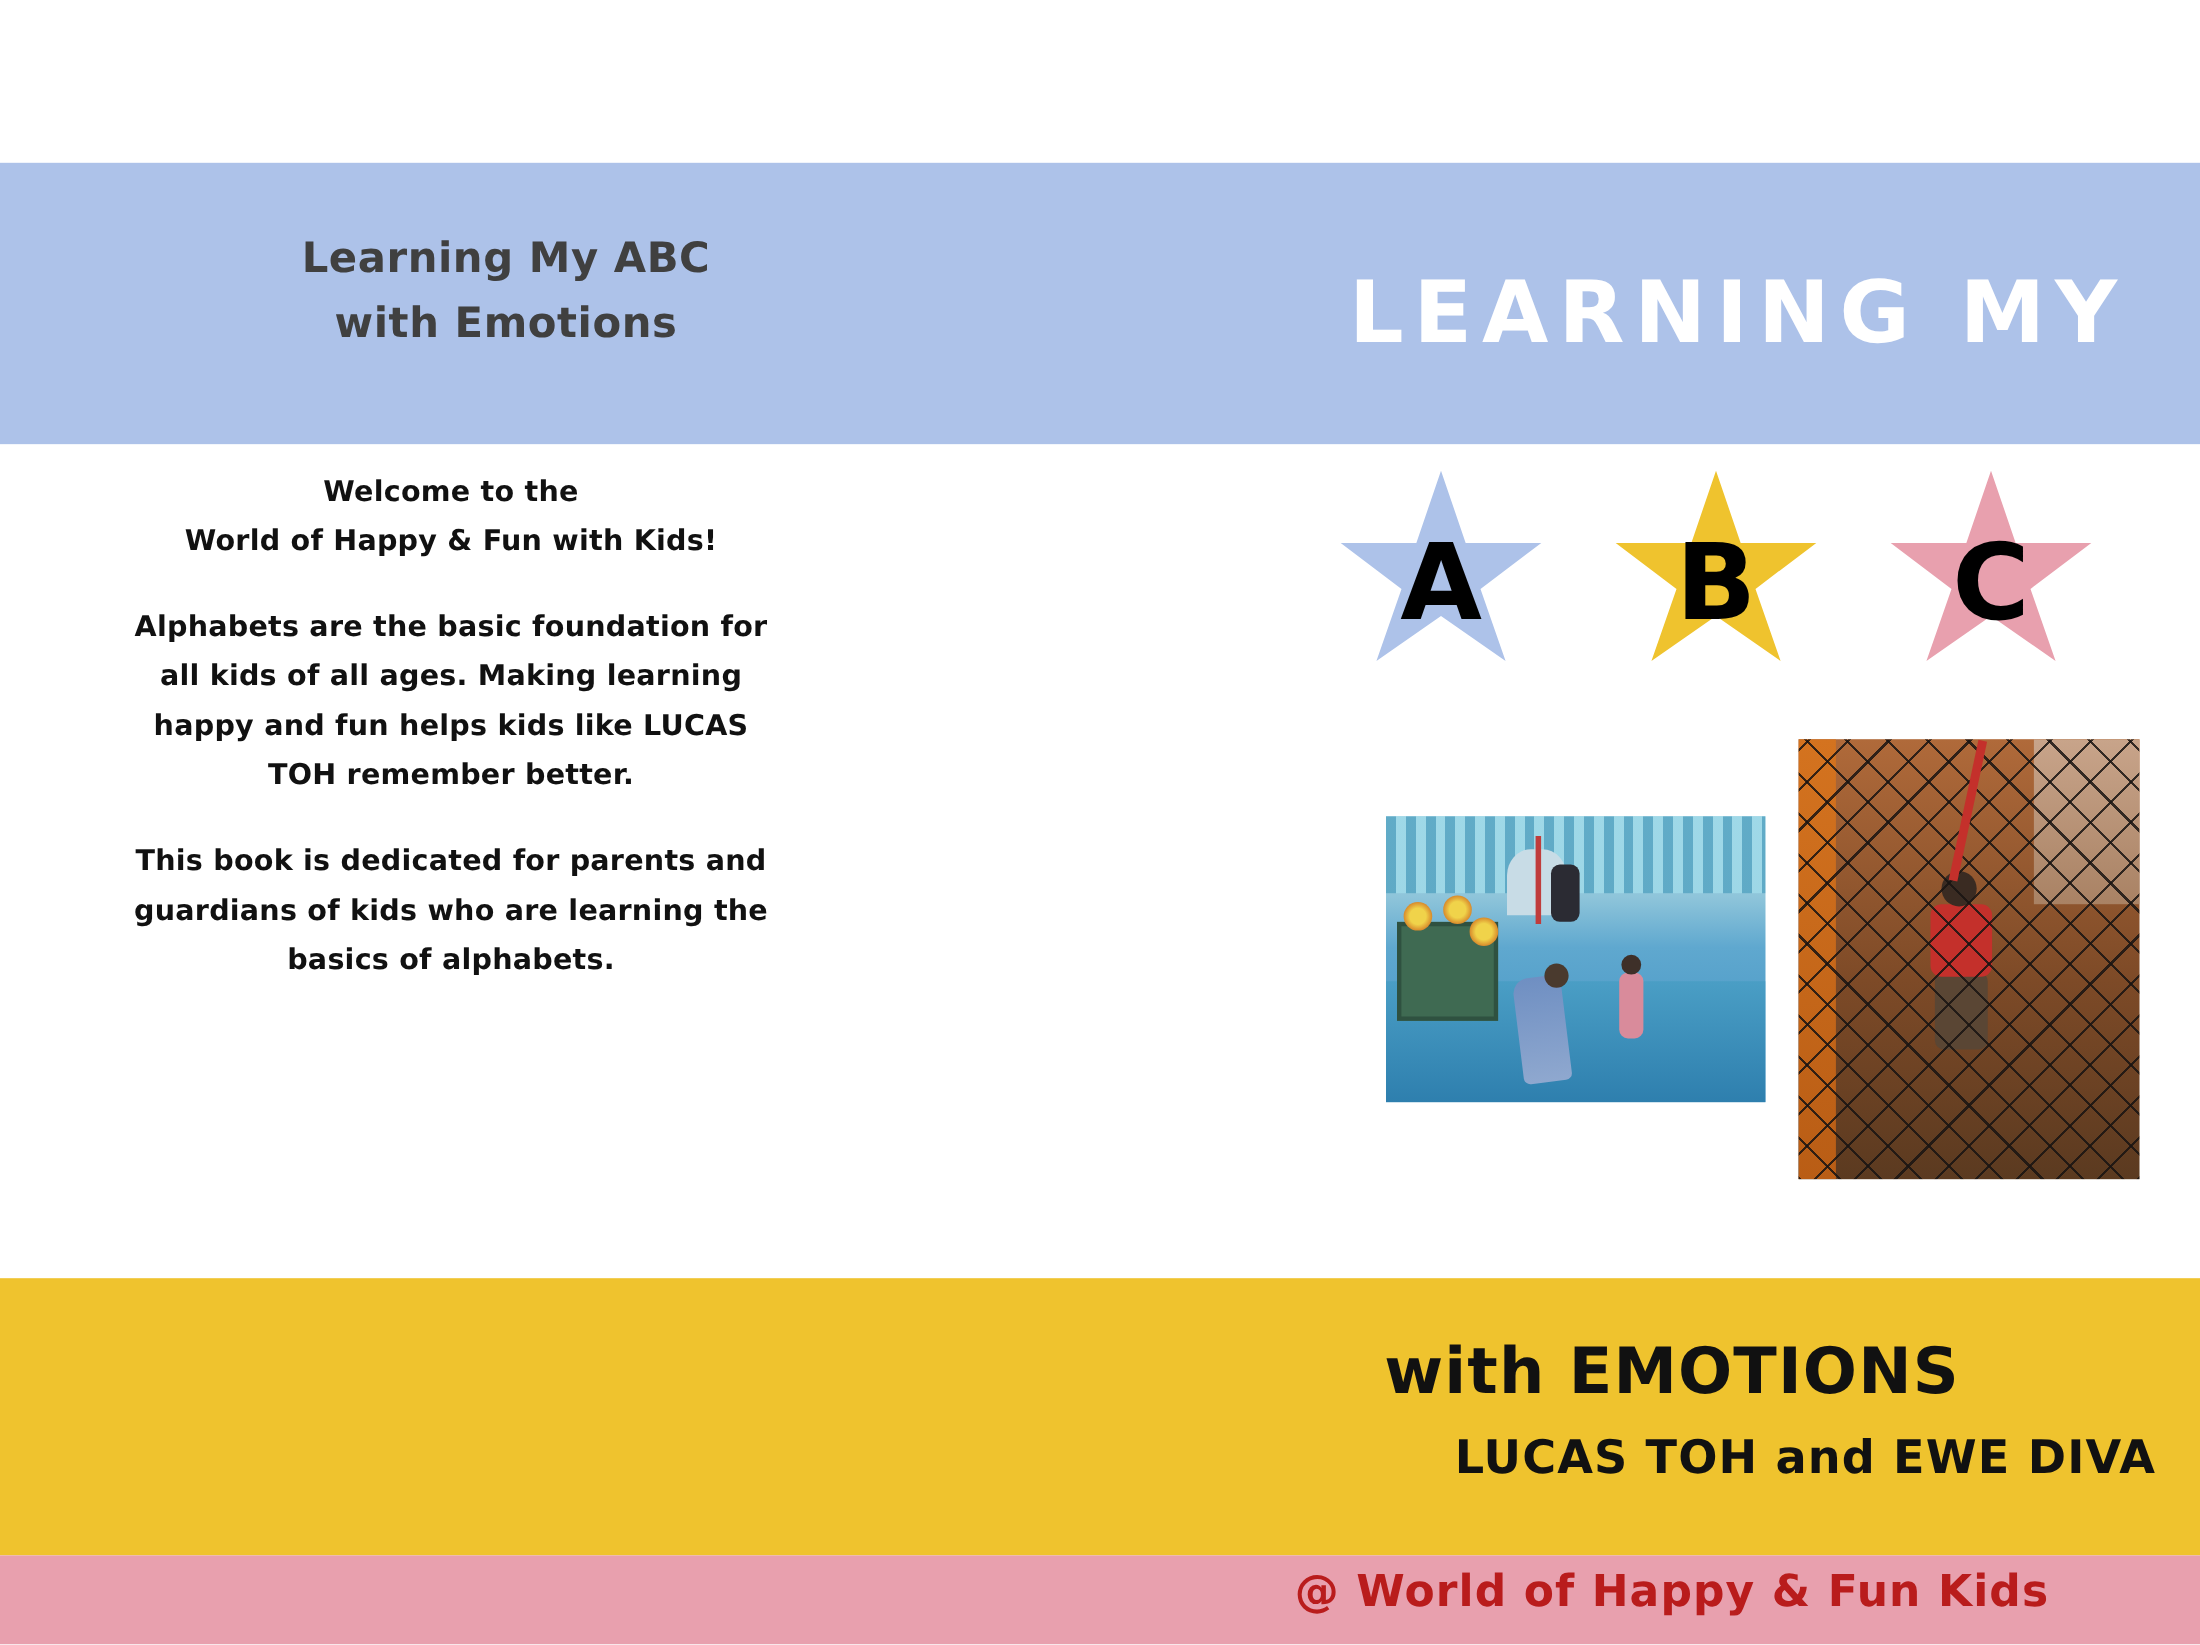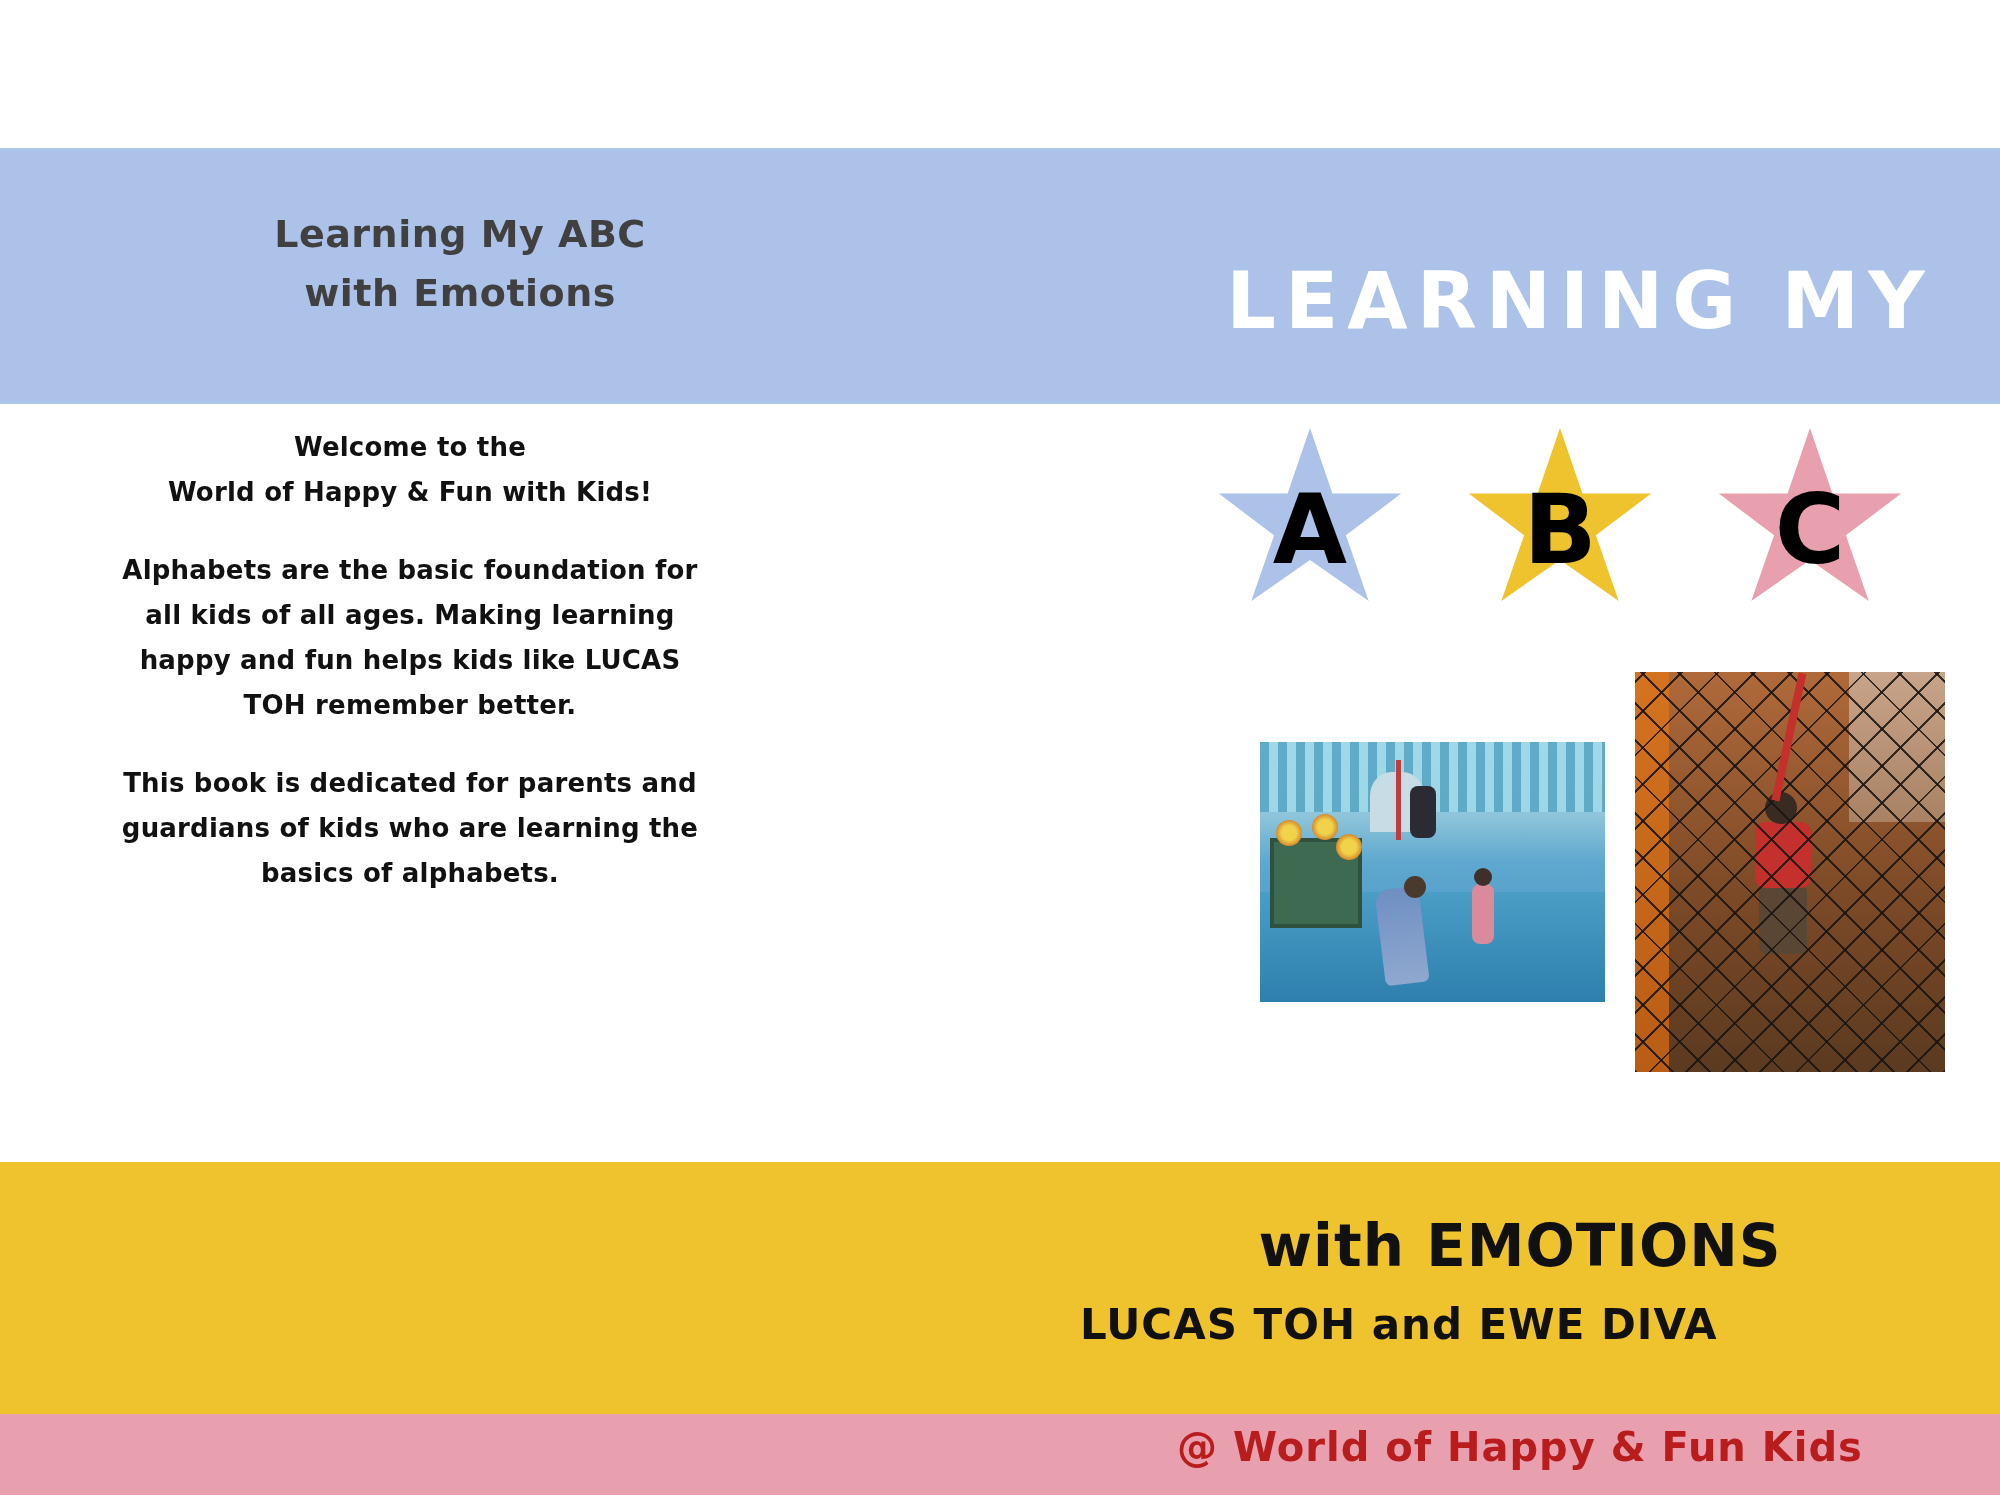--- a/index.html
+++ b/index.html
@@ -77,21 +77,21 @@
   }
   .back-body p.authors {
     margin-bottom: 0;
     letter-spacing: 1px;
   }
 
   
   .front-title {
     position: absolute;
     left: 1180px;
-    top: 262px;
+    top: 246px;
     width: 800px;
     text-align: center;
     color: #ffffff;
     font-size: 78px;
     font-weight: bold;
     letter-spacing: 9px;
     line-height: 1;
     white-space: nowrap;
   }
 
@@ -278,21 +278,21 @@
     color: #111111;
     font-size: 58px;
     font-weight: bold;
     letter-spacing: 1px;
   }
   .front-authors {
     position: absolute;
     left: 1080px;
     top: 1300px;
     width: 880px;
-    text-align: left;
+    text-align: right;
     color: #111111;
     font-size: 42px;
     font-weight: bold;
     letter-spacing: 1px;
   }
   .front-handle {
     position: absolute;
     left: 1080px;
     top: 1424px;
     width: 880px;

